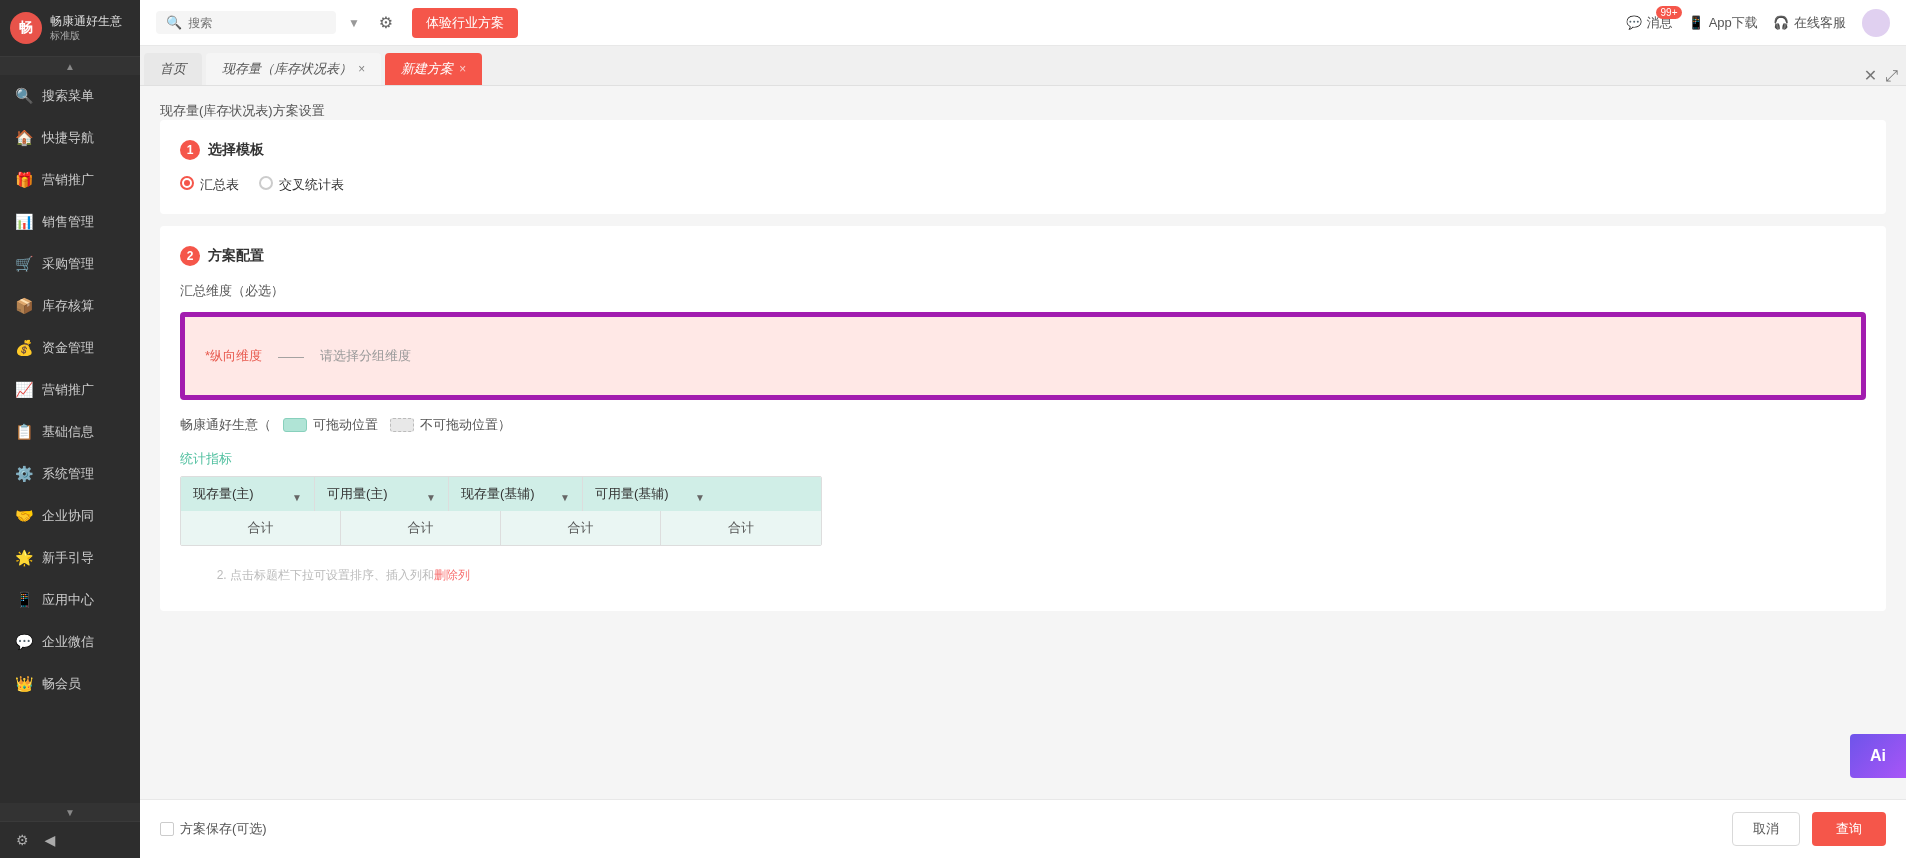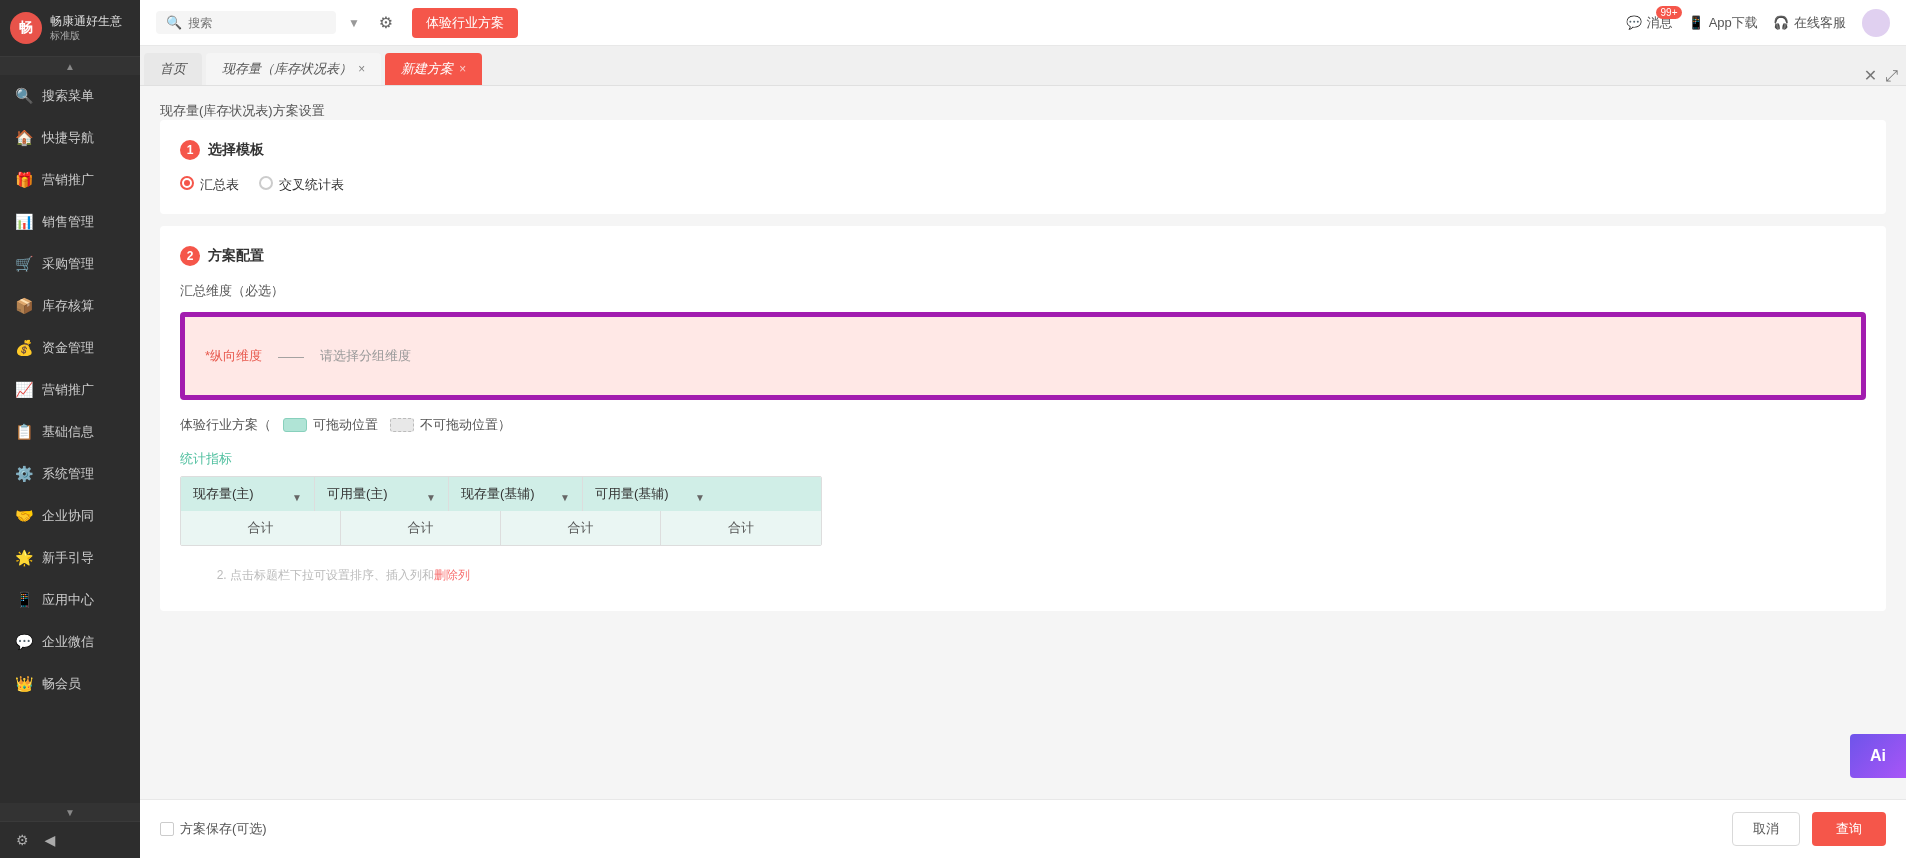--- a/index.html
+++ b/index.html
@@ -596,21 +596,21 @@
 
       <div class="section-label">汇总维度（必选）</div>
 
       <div class="dimension-box">
         <span class="dimension-label">*纵向维度</span>
         <span class="dimension-dash">——</span>
         <span class="dimension-placeholder">请选择分组维度</span>
       </div>
 
       <div class="template-indicator">
-        <span>体验行业方案（</span>
+        <span>畅康通好生意（</span>
         <div class="indicator-item">
           <div class="indicator-box draggable"></div>
           <span>可拖动位置</span>
         </div>
         <div class="indicator-item">
           <div class="indicator-box non-draggable"></div>
           <span>不可拖动位置）</span>
         </div>
       </div>
 

